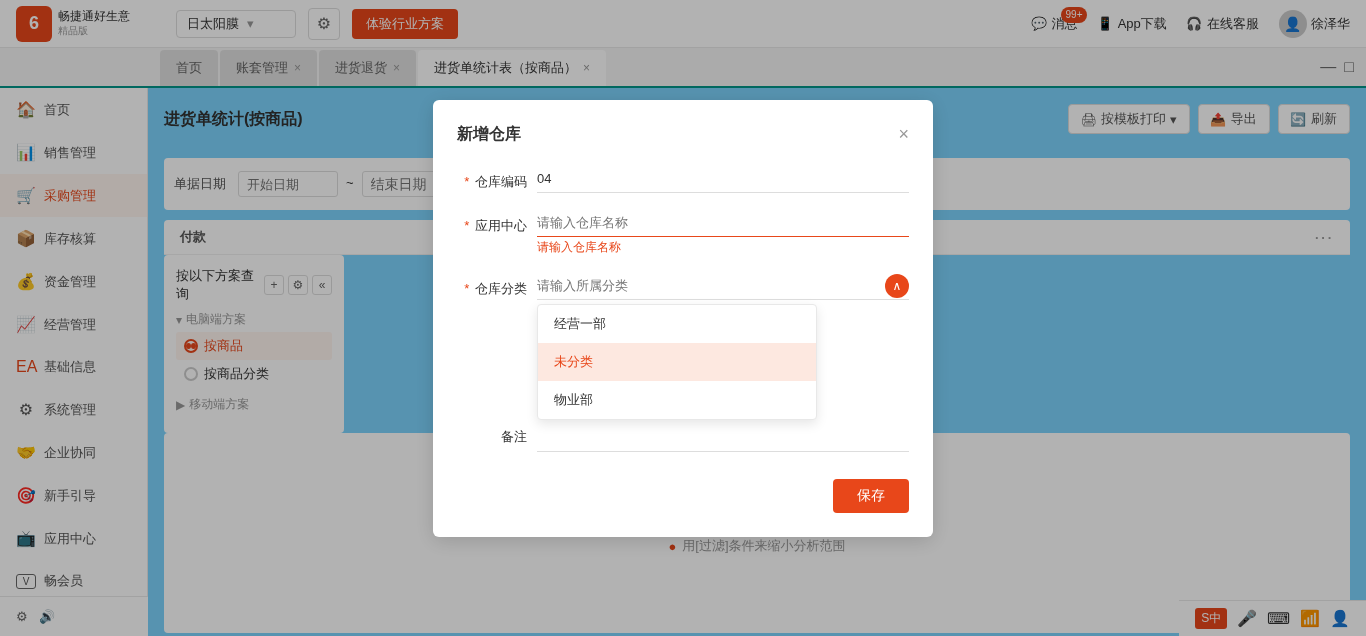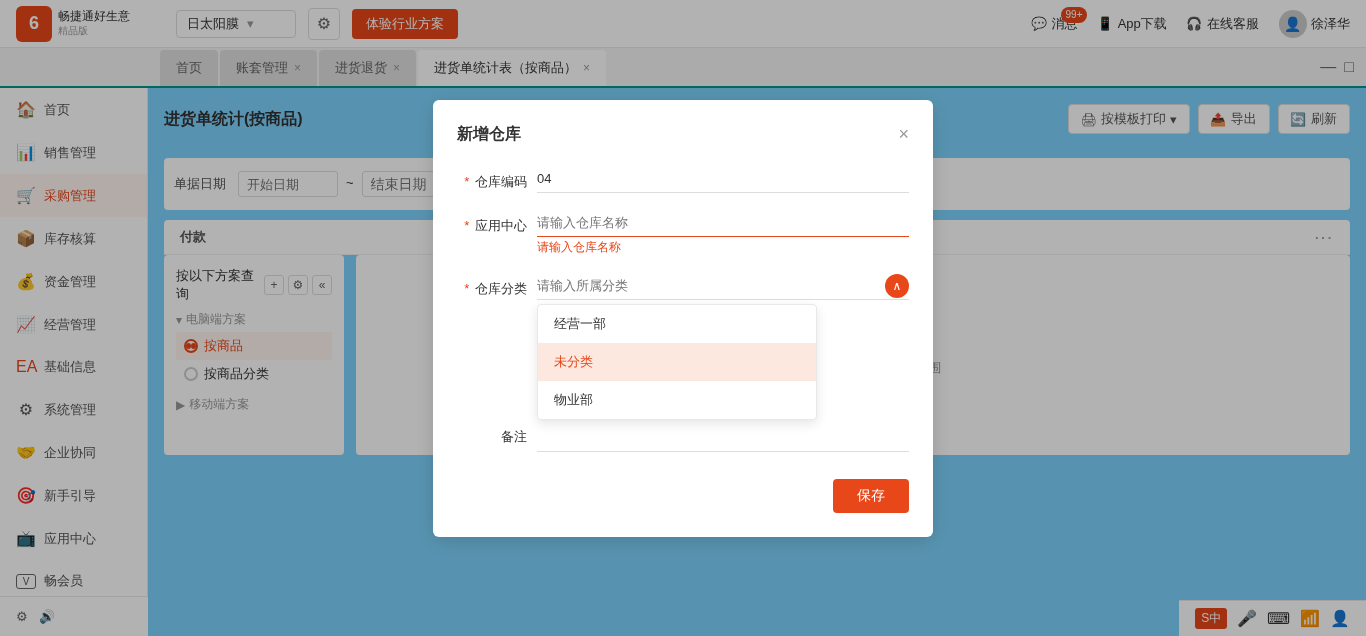--- a/index.html
+++ b/index.html
@@ -679,21 +679,21 @@
       <button class="query-btn">查询</button>
       <button class="set-btn">设置</button>
     </div>
 
     <div style="display:flex;align-items:center;gap:8px;background:#fff;padding:8px 16px;border-radius:4px 4px 0 0;border-bottom:1px solid #f0f0f0;margin-bottom:0;font-weight:bold;">
       <span style="font-size:13px;color:#555;flex:1;">付款</span>
       <span style="font-size:13px;color:#555;flex:2;">商品</span>
       <span class="dots">···</span>
     </div>
 
-    <div style="display:flex;gap:12px;margin-top:0;">
+    <div style="display:flex;margin-top:0;flex-direction:column;">
 
       <div class="left-panel">
         <div class="left-panel-title">
           <span>按以下方案查询</span>
           <div class="btns">
             <span>+</span>
             <span>⚙</span>
             <span>«</span>
           </div>
         </div>

